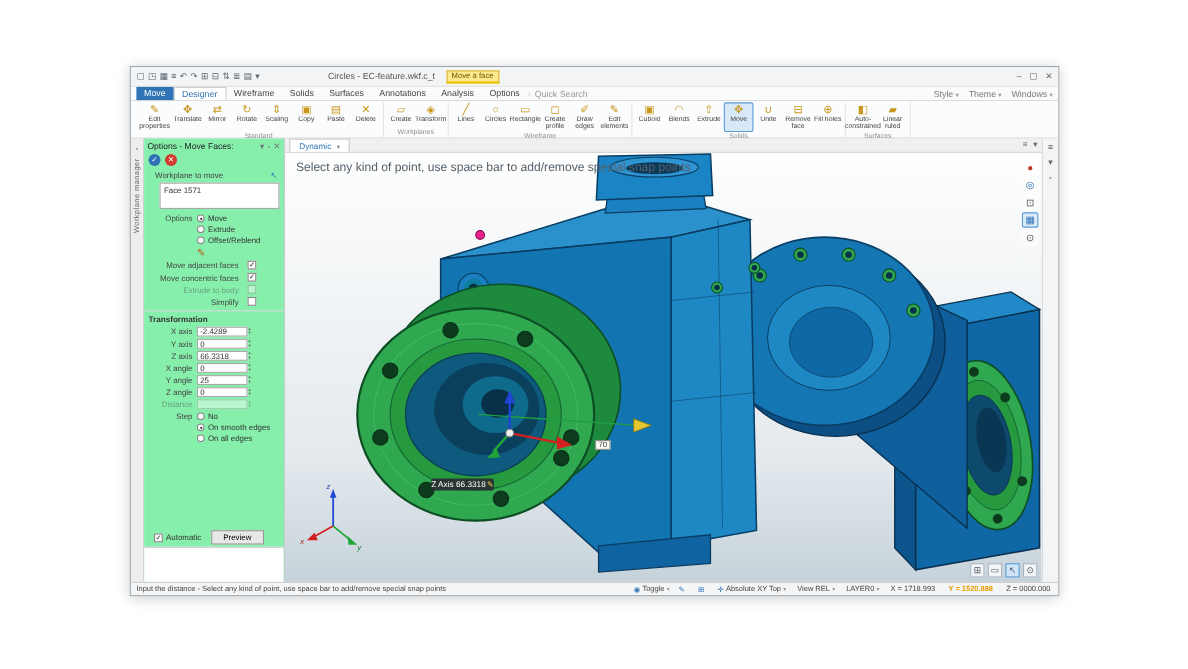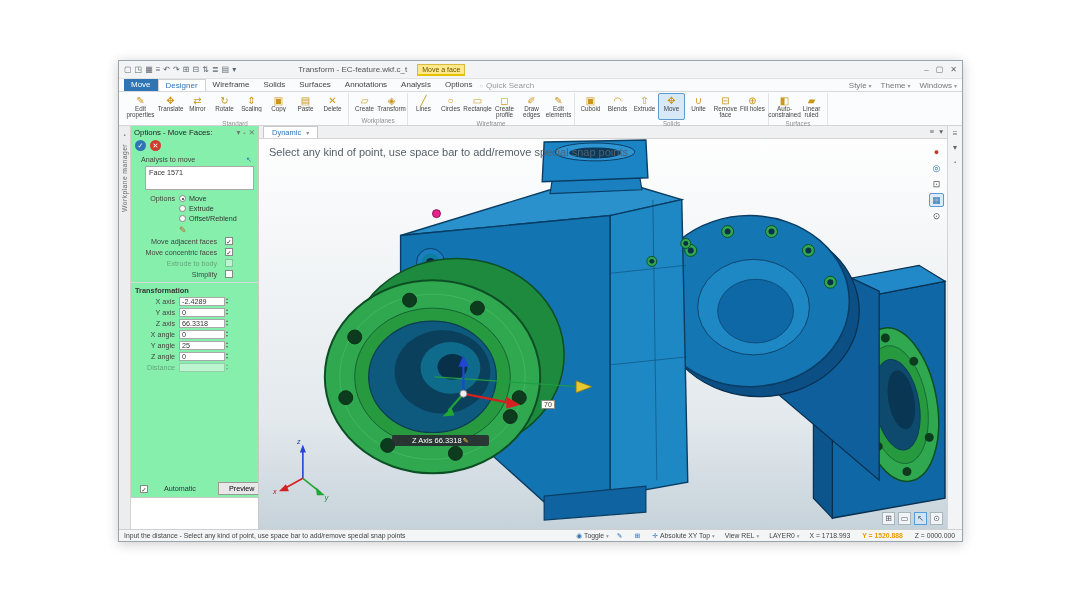--- a/index.html
+++ b/index.html
@@ -61,41 +61,41 @@
 .cb.on::after{content:"✓"}
 .dis{opacity:.45}
 .cbrow .plabel{width:86px}
 .cbrow{cursor:pointer}
 .tools-row .ico-measure::after{content:"✎";color:#b5651d;font-size:9px}
 .sect{font-weight:bold;padding:3px 4px 1px;border-top:1px solid #d8d8d8;margin-top:2px;font-size:7.4px}
 .field-input{width:46px;background:#fff;border:1px solid #a8a8a8;height:9px;padding:0 2px;display:flex;align-items:center;overflow:hidden}
 .spin{display:flex;flex-direction:column;font-size:4px;color:#666;line-height:4px;margin-left:1px;cursor:pointer}
 .spin::before{content:"▴";display:block}
 .spin::after{content:"▾";display:block}
-.bottom-row{margin-top:auto;display:flex;align-items:center;gap:16px;padding:2px 5px}
+.bottom-row{margin-top:auto;display:flex;align-items:center;gap:3px;padding:2px 5px}
 .preview-btn{border:1px solid #999;background:#e8e8e8;padding:1px 10px;cursor:pointer;font-size:7.2px;font-family:inherit;margin-left:6px}
 .preview-box{height:32px;background:#fff;border-top:1px solid #c9c9c9}
 
 .viewport{flex:1;display:flex;flex-direction:column;position:relative;min-width:0}
 .vtabs{height:13px;background:#eef0f1;border-bottom:1px solid #d5d5d5;display:flex;align-items:center;padding:0 4px;font-size:7.5px}
 .vtab{background:#fff;border:1px solid #c8c8c8;border-bottom:none;color:#2f74b5;padding:0 8px;height:12px;line-height:11px;cursor:pointer}
 .vtab::after{content:"▾";color:#888;font-size:6px;margin-left:5px}
 .vmenu{margin-left:auto;display:flex;gap:5px;color:#666;padding-bottom:1px}
 .ico-menu::after{content:"≡"}
 .ico-carets::after{content:"▾"}
 .canvas{flex:1;position:relative;overflow:hidden}
 .canvas svg{position:absolute;inset:0;width:100%;height:100%}
 .hint{position:absolute;left:10px;top:6px;color:#55606a;font-size:11px;line-height:14px;white-space:nowrap}
 .vtools{position:absolute;right:3px;top:6px;display:flex;flex-direction:column;gap:2px}
 .vtool{width:15px;height:14px;border:1px solid transparent;border-radius:2px;display:flex;align-items:center;justify-content:center;font-size:9px;cursor:pointer;background:rgba(255,255,255,.4)}
 .vtool.sel{border-color:#5b9bd5;background:#dcebf8}
 .corner-tools{position:absolute;right:4px;bottom:4px;display:flex;gap:3px}
 .ctool{width:13px;height:13px;border:1px solid #aab4bc;background:#f2f5f7;font-size:8px;display:flex;align-items:center;justify-content:center;color:#556;cursor:pointer}
 .ctool.sel{background:#cfe4f7;border-color:#5b9bd5}
-.axis-tip{position:absolute;left:133px;top:296px;background:rgba(40,45,50,.92);color:#fff;font-size:7.5px;padding:1px 20px;border-radius:2px;display:flex;gap:1px;align-items:center;white-space:nowrap}
+.axis-tip{position:absolute;left:133px;top:296px;background:rgba(40,45,50,.92);color:#fff;font-size:7.5px;padding:1px 0;border-radius:2px;display:flex;gap:1px;align-items:center;white-space:nowrap}
 .axis-tip .pencil::after{content:"✎";color:#ffd74a;font-size:7px}
 .snapbox{position:absolute;left:282px;top:261px;background:#fffef5;border:1px solid #8a8a8a;font-size:7px;padding:0 2px;color:#333}
 .rightstrip{width:15px;background:#f3f4f5;border-left:1px solid #d5d5d5;display:flex;flex-direction:column;align-items:center;gap:5px;padding-top:3px;font-size:8px;color:#666}
 
 .statusbar{height:12px;background:#f4f5f6;border-top:1px solid #d0d0d0;display:flex;align-items:center;font-size:6.8px;color:#444;padding:0 5px;gap:4px;white-space:nowrap}
 .status-right{margin-left:auto;display:flex;gap:8px;align-items:center}
 .seg{display:flex;gap:2px;align-items:center}
 .seg .icon{color:#2f74b5}
 .seg .caret{color:#999;font-size:5.5px}
 .seg.hl .txt{color:#e89b00;font-weight:bold}
@@ -114,21 +114,21 @@
         <span>≡</span>
         <span>↶</span>
         <span>↷</span>
         <span>⊞</span>
         <span>⊟</span>
         <span>⇅</span>
         <span>≣</span>
         <span>▤</span>
         <span>▾</span>
       </div>
-    <span class="title">Transform - EC-feature.wkf.c_t</span>
+    <span class="title">Circles - EC-feature.wkf.c_t</span>
     <span class="callout">Move a face</span>
     <div class="win-controls">
 
     <span>–</span>
         <span>▢</span>
         <span>✕</span>
       </div>
   </div>
 
   <div class="tabsrow">
@@ -298,21 +298,21 @@
           <span class="ico-chevron"></span>
           <span class="ico-pin"></span>
           <span class="ico-close"></span>
         </span>
       </div>
       <div class="confirm-row">
         <div class="cbtn ok"></div>
         <div class="cbtn no"></div>
       </div>
       <div class="elab-row">
-        <span>Analysis to move</span>
+        <span>Workplane to move</span>
         <span class="ico-cursor"></span>
       </div>
       <div class="listbox">
 
       <div>Face 1571</div>
         </div>
       <div class="prow">
         <span class="plabel">Options</span>
         <div class="rcol">
 
@@ -399,20 +399,38 @@
             <span class="spin"></span>
           </div>
           <div class="prow dis">
             <span class="plabel">Distance</span>
             <div class="field-input">
               <span></span>
             </div>
             <span class="spin"></span>
           </div>
         </div>
+      <div class="prow">
+        <span class="plabel">Step</span>
+        <div class="rcol">
+
+        <div class="ritem">
+              <span class="radio"></span>
+              <span>No</span>
+            </div>
+            <div class="ritem">
+              <span class="radio on"></span>
+              <span>On smooth edges</span>
+            </div>
+            <div class="ritem">
+              <span class="radio"></span>
+              <span>On all edges</span>
+            </div>
+          </div>
+      </div>
       <div class="bottom-row">
         <span class="cb on"></span>
         <span>Automatic</span>
         <button class="preview-btn">Preview</button>
       </div>
       <div class="preview-box"></div>
     </div>
 
     <div class="viewport">
       <div class="vtabs">

